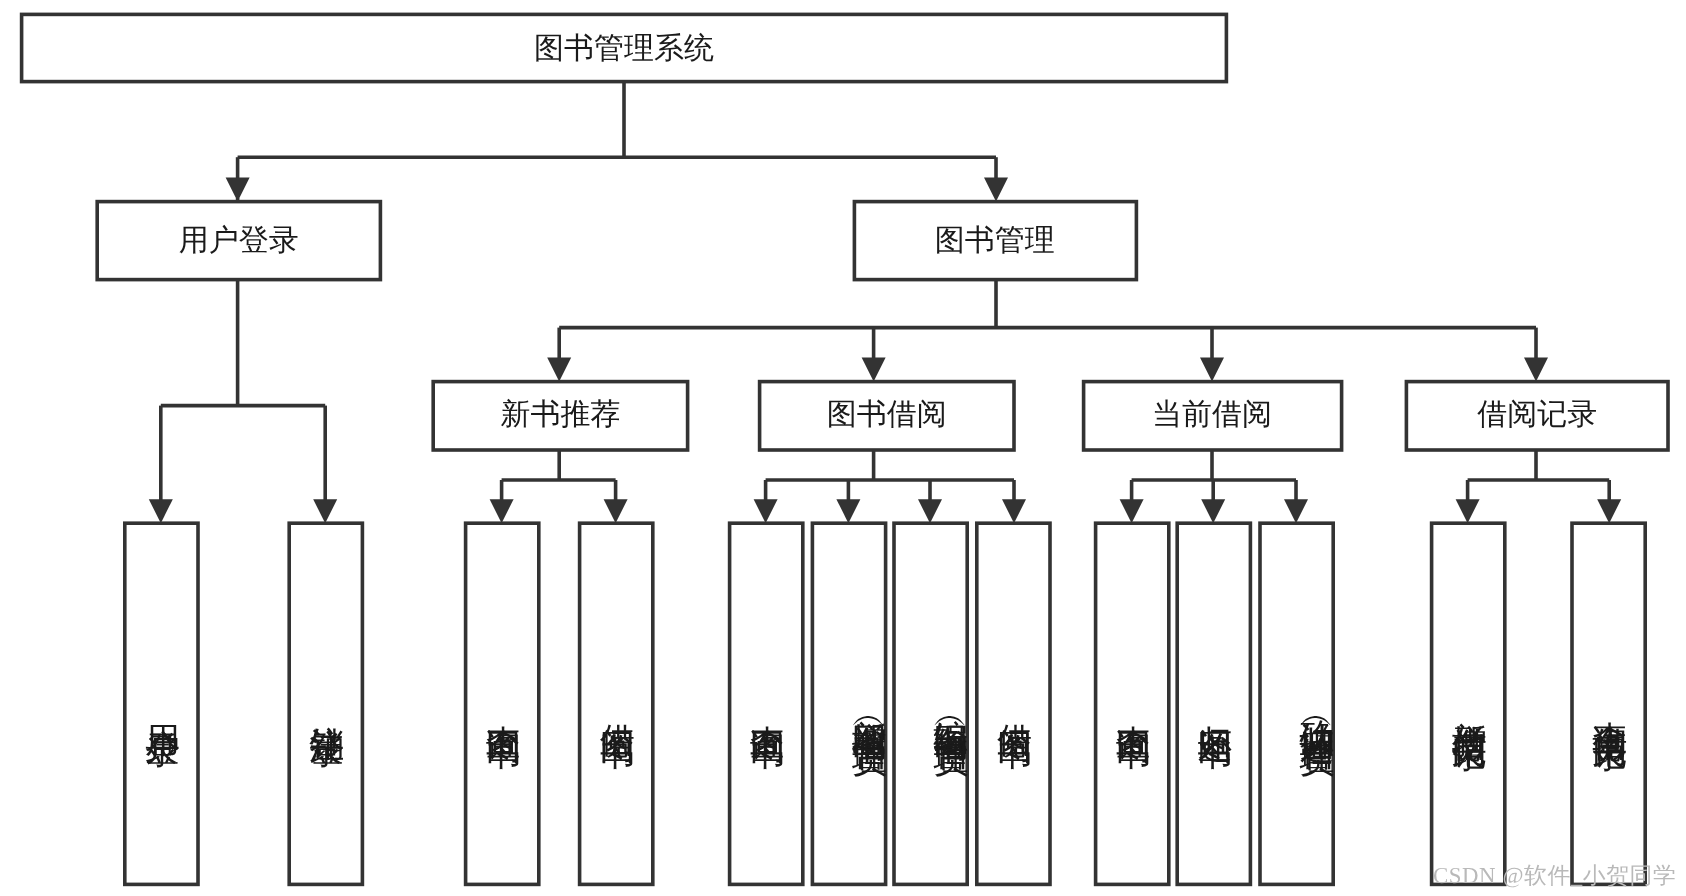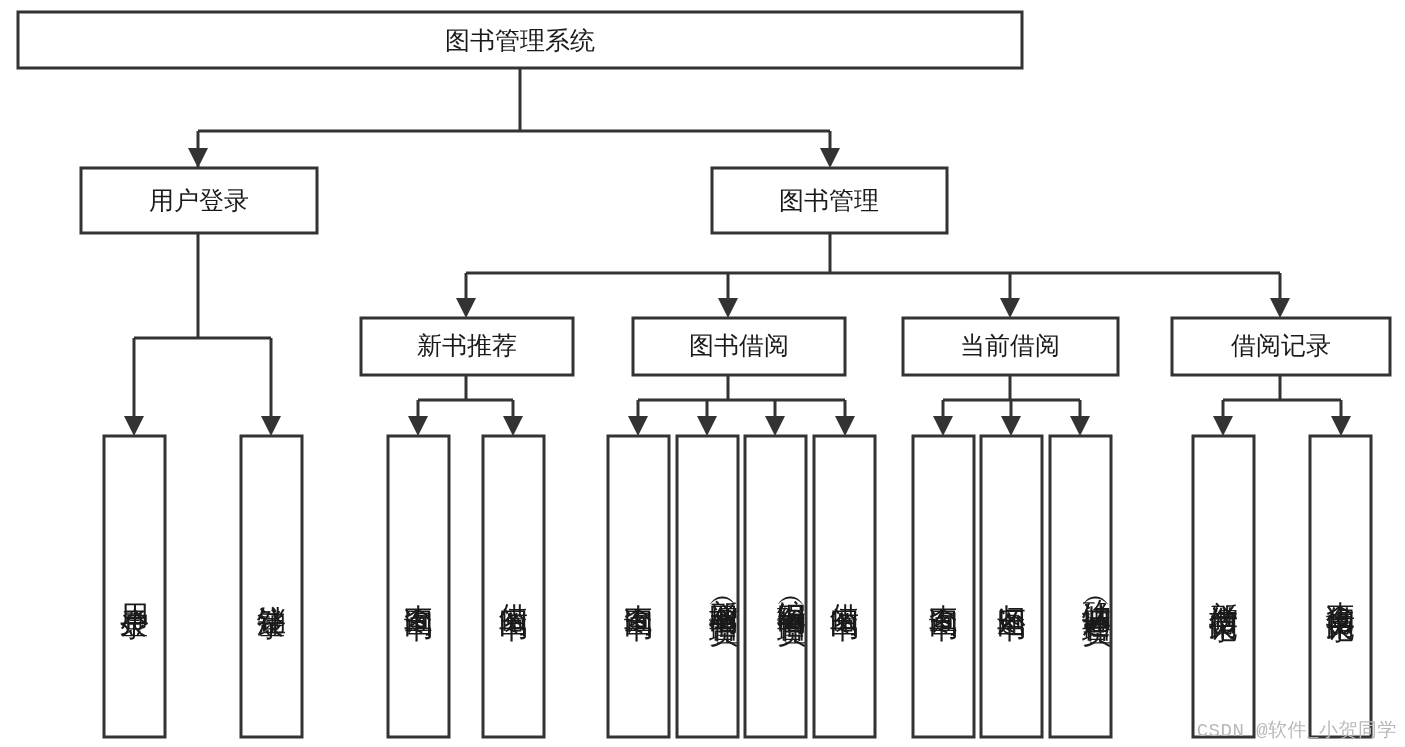--- a/index.html
+++ b/index.html
@@ -64,21 +64,21 @@
     white-space: nowrap;
     pointer-events: none;
   }
   .leaf-label.centered {
     align-items: center;
   }
   .watermark {
     position: absolute;
     right: 8px;
     bottom: 4px;
-    font-family: Liberation Mono, monospace;
+    font-family: Liberation Serif, serif;
     font-size: 19px;
     color: #b9b9b9;
     letter-spacing: 0.5px;
     white-space: nowrap;
   }
 </style>
 </head>
 <body>
 
 <div id="diagram-root">

